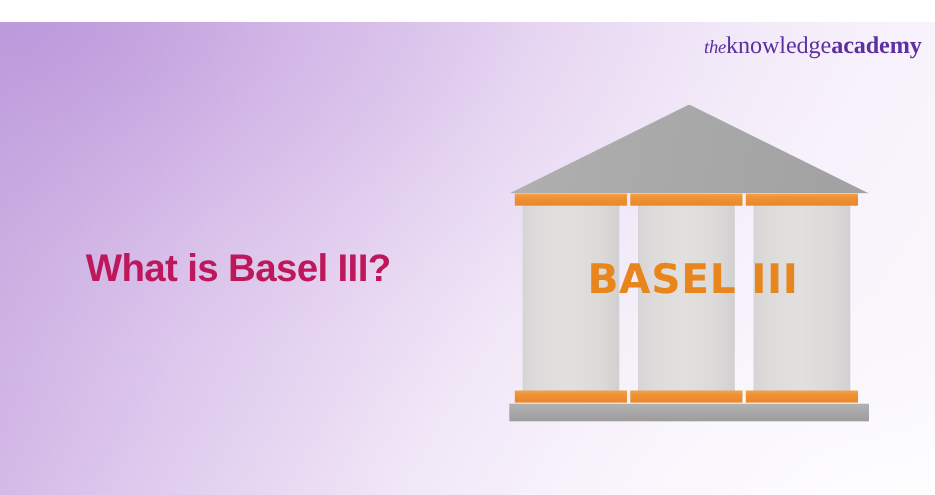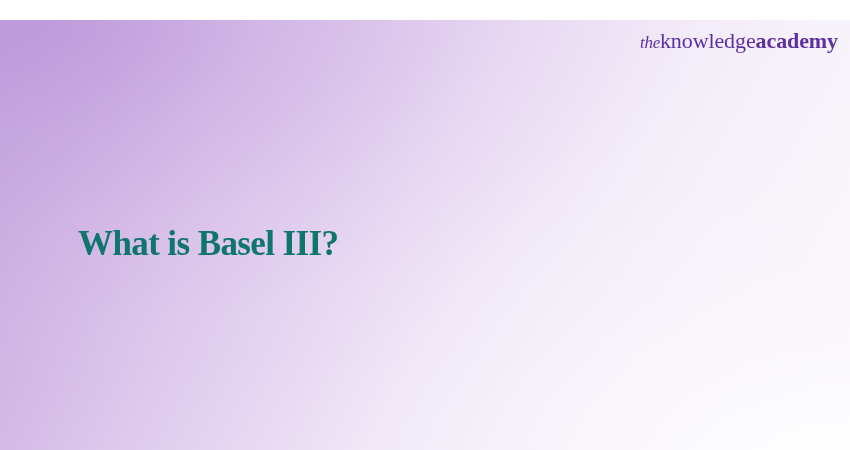--- a/index.html
+++ b/index.html
@@ -90,25 +90,25 @@
   }
   .logo .w-academy {
     font-weight: 700;
   }
 
   
   .headline {
     position: absolute;
     left: 78px;
     top: 205px;
-    font-family: Liberation Serif, serif;
+    font-family: Liberation Sans, sans-serif;
     font-size: 35px;
     font-weight: 700;
     letter-spacing: -0.6px;
-    color: #0f766e;
+    color: #be185d;
     line-height: 1.1;
     white-space: nowrap;
   }
 
   
   .bank {
     position: absolute;
     left: 455px;
     top: 60px;
     width: 350px;
@@ -210,14 +210,42 @@
   <div class="bg-wash-a"></div>
   <div class="bg-wash-b"></div>
   <div class="bg-wash-c"></div>
 
   <div class="logo">
     <span class="w-the">the</span><span class="w-knowledge">knowledge</span><span class="w-academy">academy</span>
   </div>
 
   <div class="headline">What is Basel III?</div>
 
+  <div class="bank">
+
+    <div class="roof"></div>
+    <div class="roof-shade"></div>
+
+    <div class="pillar p1">
+      <div class="pillar-body"></div>
+      <div class="pillar-cap"></div>
+      <div class="pillar-base"></div>
+    </div>
+
+    <div class="pillar p2">
+      <div class="pillar-body"></div>
+      <div class="pillar-cap"></div>
+      <div class="pillar-base"></div>
+    </div>
+
+    <div class="pillar p3">
+      <div class="pillar-body"></div>
+      <div class="pillar-cap"></div>
+      <div class="pillar-base"></div>
+    </div>
+
+    <div class="platform"></div>
+
+    <div class="bank-label">BASEL III</div>
+
+  </div>
 
 </div>
 
 </body></html>

